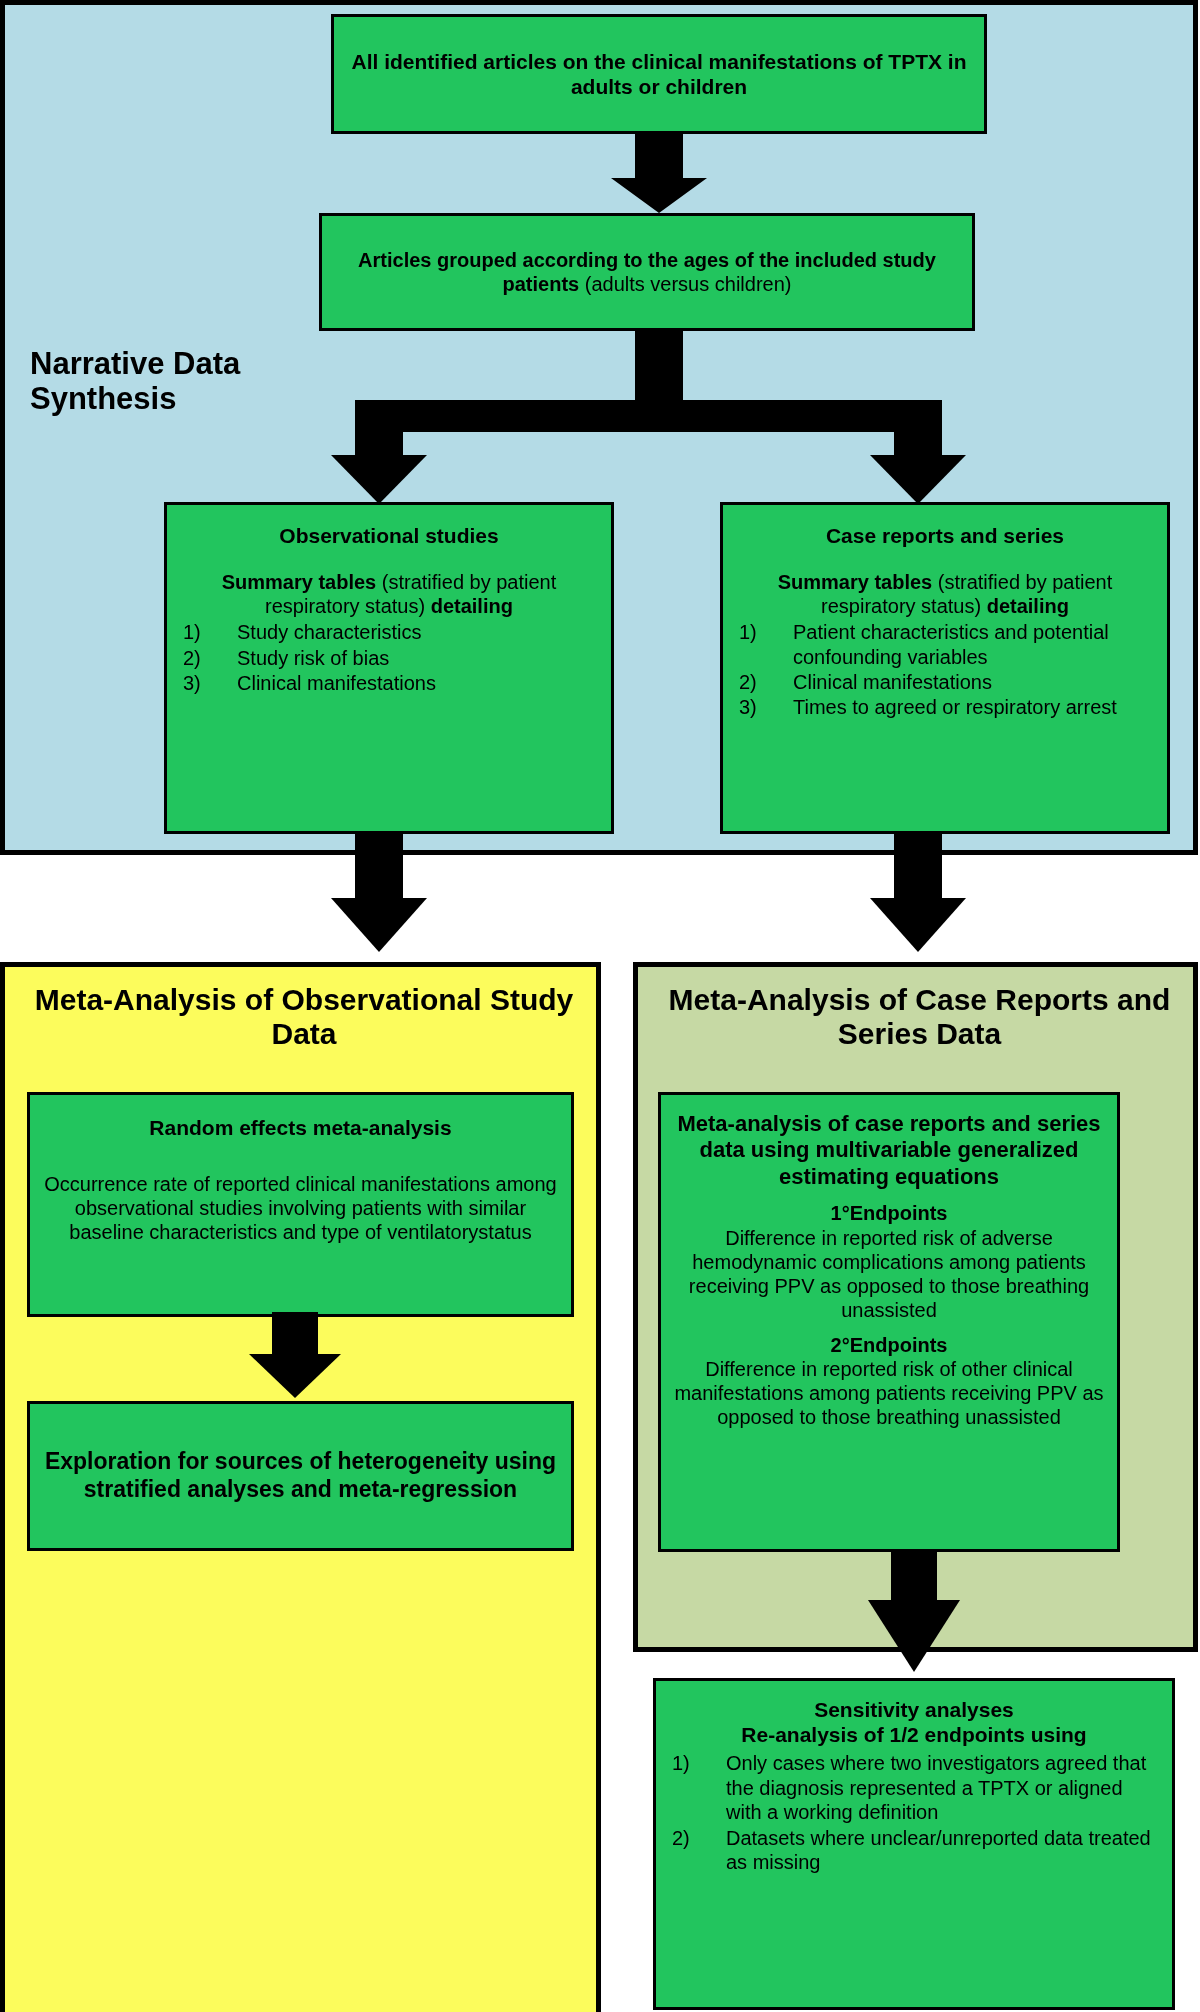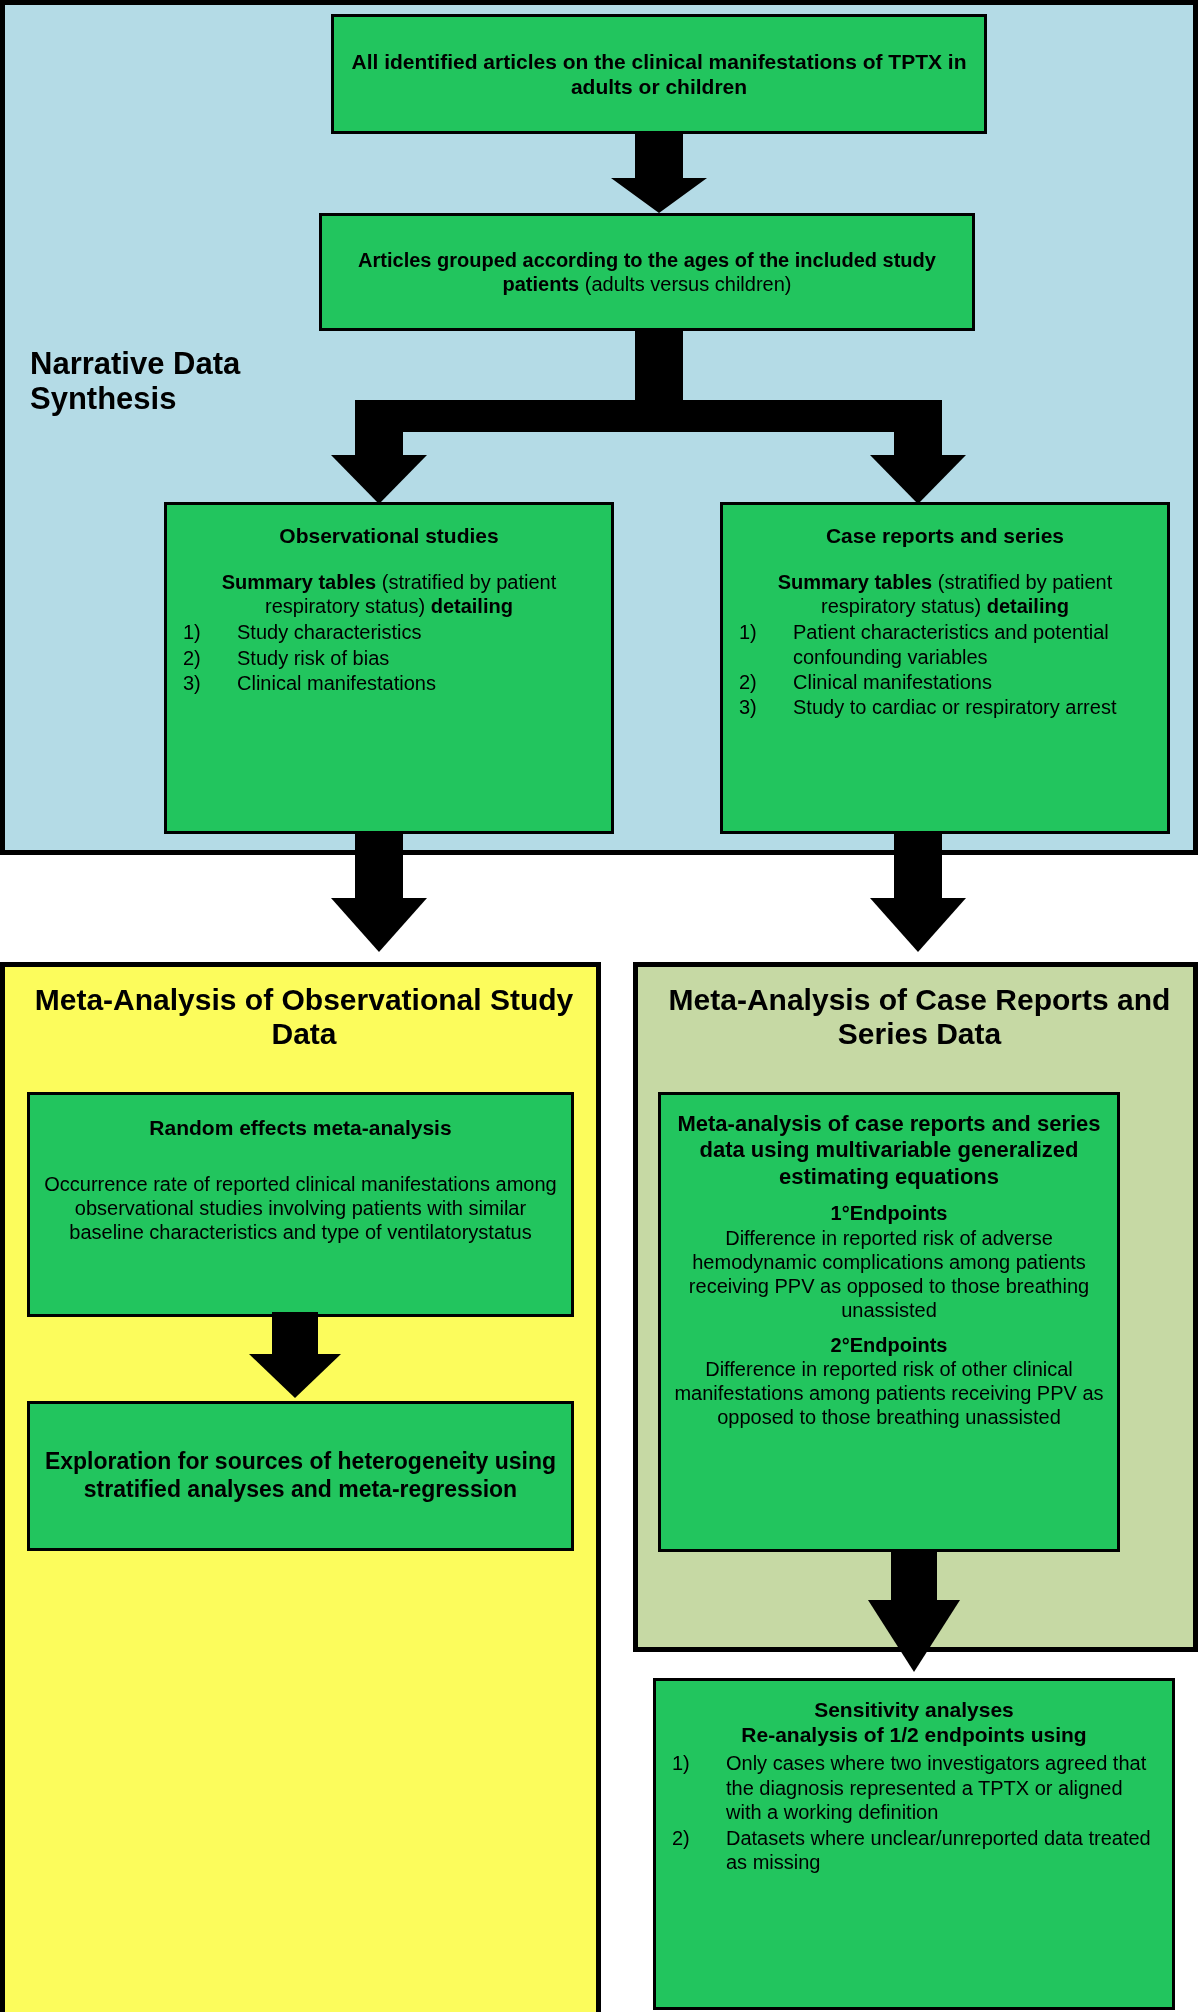--- a/index.html
+++ b/index.html
@@ -158,21 +158,21 @@
   </div>
 
   <div class="box" id="box-case-reports" style="left:720px; top:502px; width:450px; height:332px;">
     <div class="title" style="margin-top:10px;">Case reports and series</div>
     <div class="body" style="margin-top:22px;">
       <b>Summary tables</b><span> (stratified by patient respiratory status) </span><b>detailing</b>
     </div>
     <ol class="numlist">
       <li><span class="num">1)</span><span>Patient characteristics and potential confounding variables</span></li>
       <li><span class="num">2)</span><span>Clinical manifestations</span></li>
-      <li><span class="num">3)</span><span>Study to cardiac or respiratory arrest</span></li>
+      <li><span class="num">3)</span><span>Times to agreed or respiratory arrest</span></li>
     </ol>
   </div>
 
   <div class="panel" id="panel-meta-obs" style="background: rgb(252, 252, 92);">
     <div class="panel-heading" id="heading-meta-obs">Meta-Analysis of Observational Study Data</div>
 
     <div class="box" style="left:22px; top:125px; width:547px; height:225px;">
       <div class="title" style="margin-top:12px;">Random effects meta-analysis</div>
       <div class="body" style="margin-top:32px;">Occurrence rate of reported clinical manifestations among observational studies involving patients with similar baseline characteristics and type of ventilatorystatus</div>
     </div>

